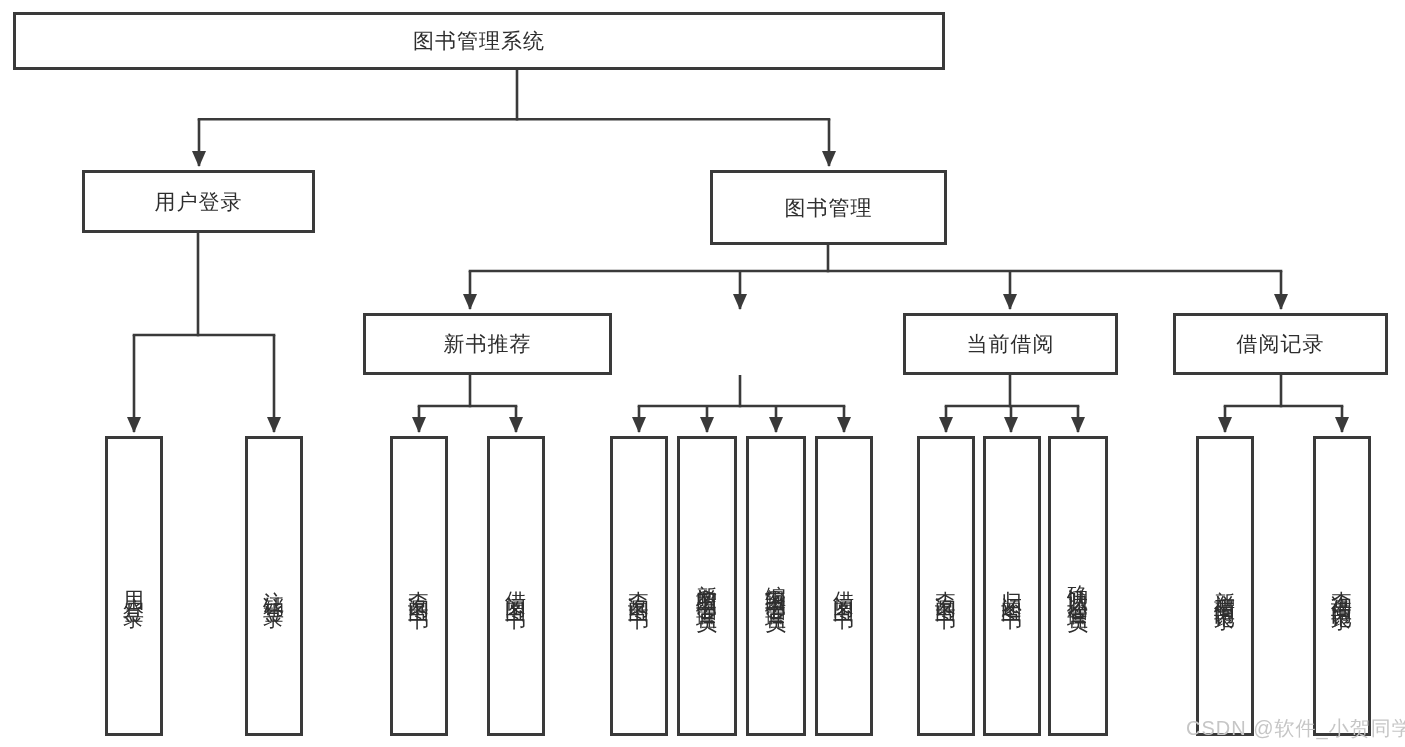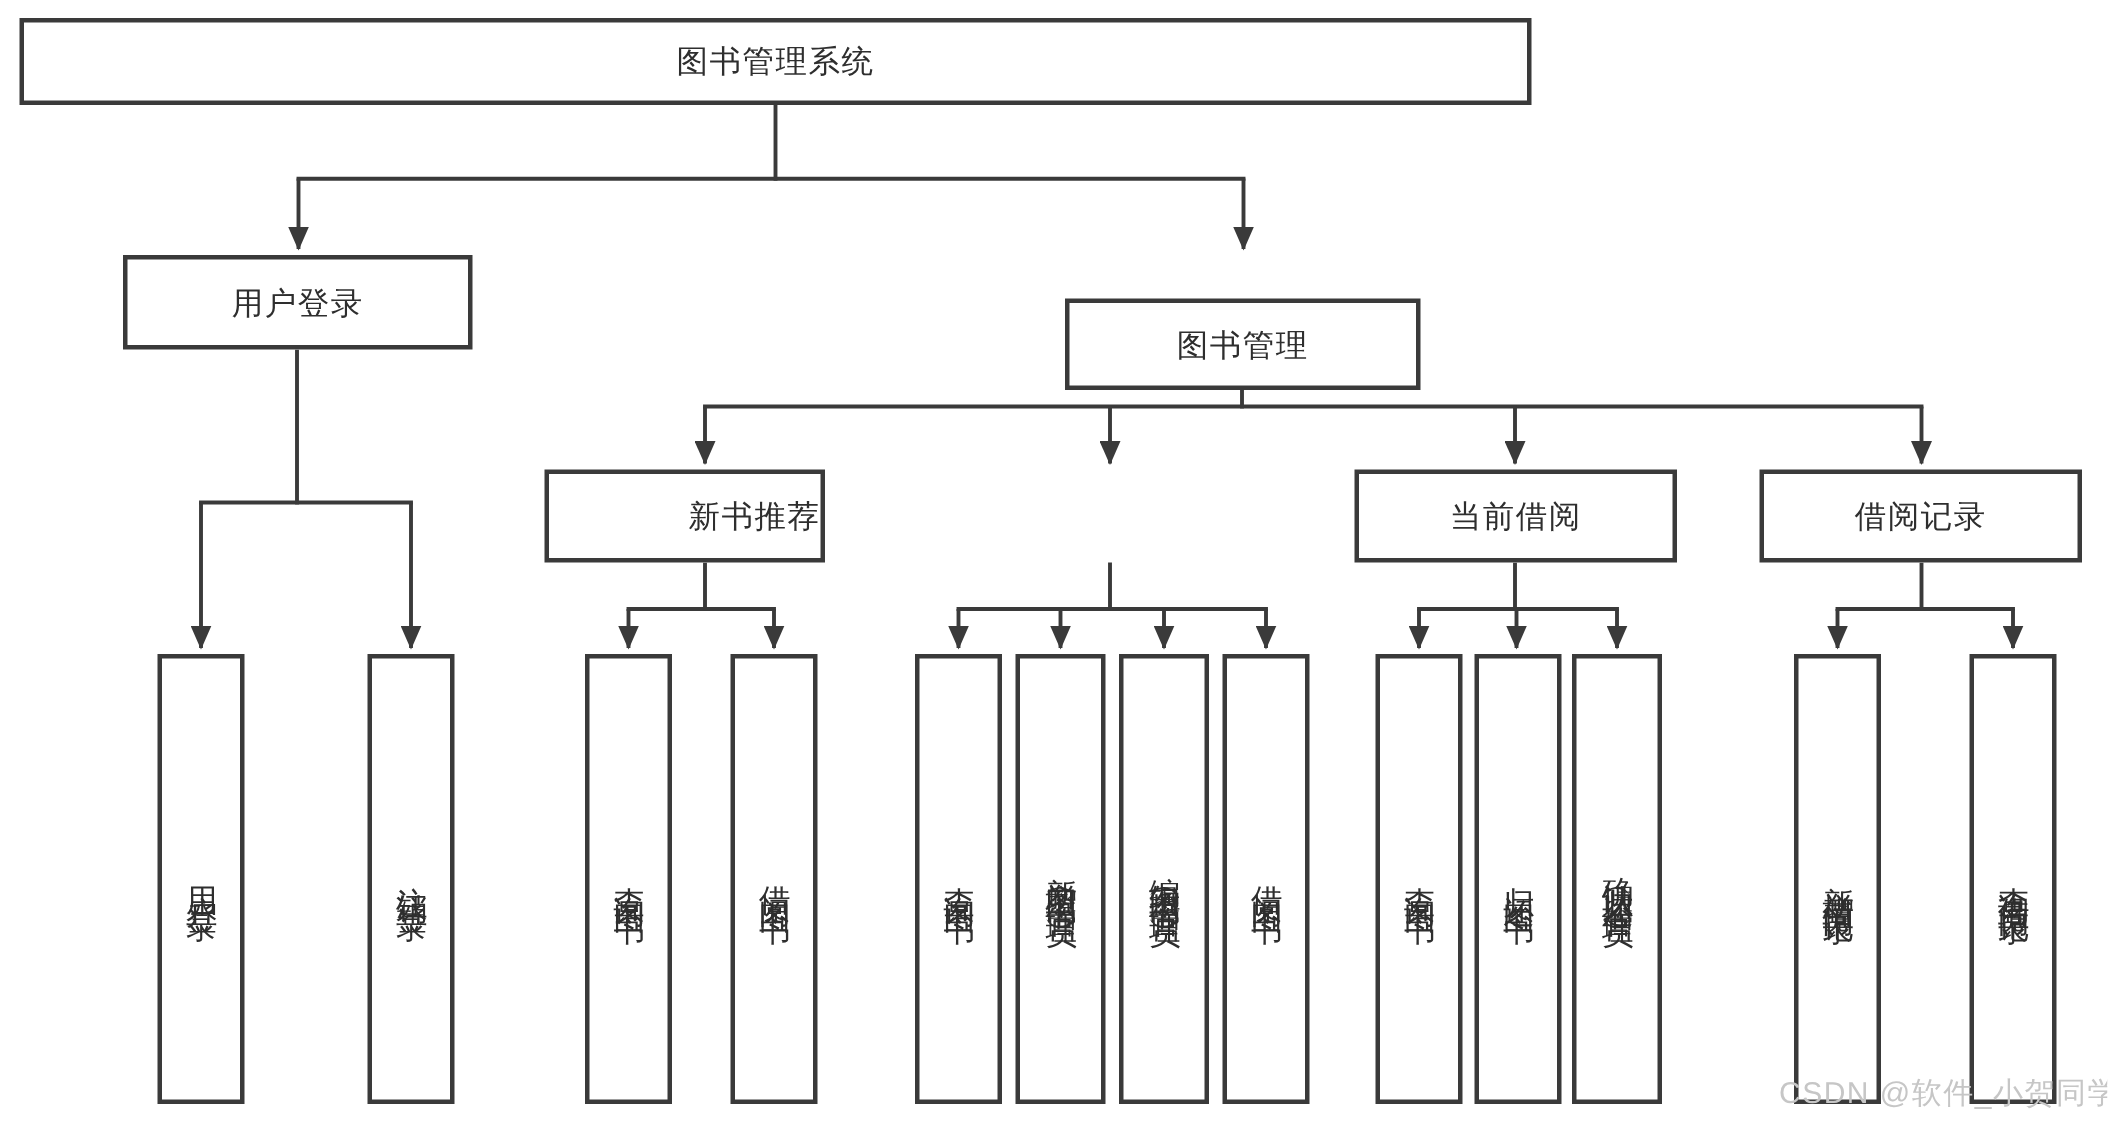--- a/index.html
+++ b/index.html
@@ -48,25 +48,25 @@
     text-orientation: mixed;
     font-size: 21px;
     letter-spacing: 6px;
     width: 58px;
     top: 436px;
     height: 300px;
     line-height: 1;
   }
 
   
-  .n-root   { left: 13px;  top: 12px;  width: 1008px; height: 58px; }
+  .n-root   { left: 13px;  top: 12px;  width: 932px; height: 58px; }
   .n-login  { left: 82px;  top: 170px; width: 233px;  height: 63px; }
-  .n-mgmt   { left: 710px; top: 170px; width: 237px;  height: 61px; margin-top: 29px; }
-
-  .n-rec    { left: 363px;  top: 313px; width: 187px; height: 62px; justify-content: flex-end; }
+  .n-mgmt   { left: 710px; top: 170px; width: 237px;  height: 75px; }
+
+  .n-rec    { left: 363px;  top: 313px; width: 249px; height: 62px; }
   .n-borrow { left: 633px;  top: 313px; width: 215px; height: 62px; }
   .n-cur    { left: 903px;  top: 313px; width: 215px; height: 62px; justify-content: center; }
   .n-hist   { left: 1173px; top: 313px; width: 215px; height: 62px; justify-content: center; }
 
   .n-l1 { left: 105px;  }
   .n-l2 { left: 245px;  }
   .n-l3 { left: 390px;  }
   .n-l4 { left: 487px;  }
   .n-l5 { left: 610px;  }
   .n-l6 { left: 677px; width: 60px; letter-spacing: 4px; }

